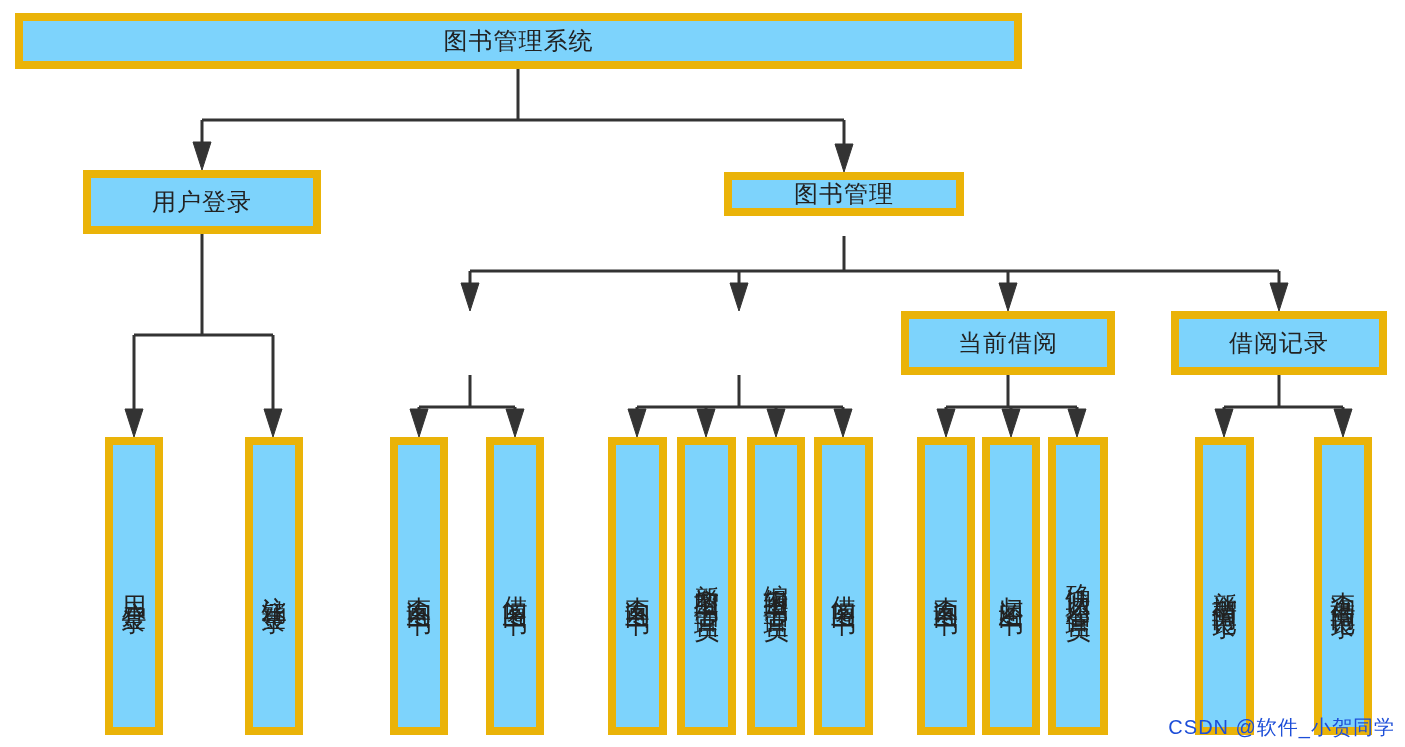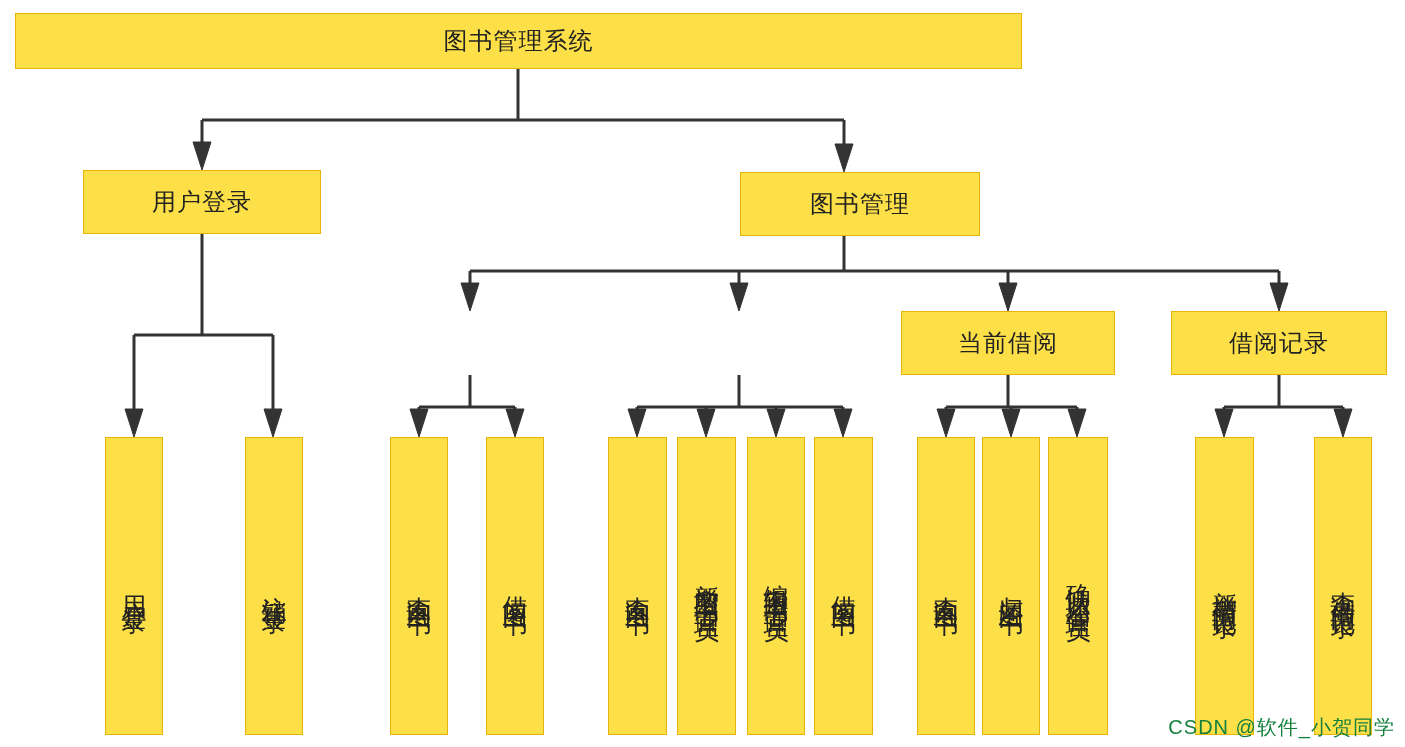--- a/index.html
+++ b/index.html
@@ -4,31 +4,31 @@
 <style>
   html,body{margin:0;padding:0;background:#fff;}
   .stage{
     position:relative;width:1405px;height:747px;background:#fff;overflow:hidden;
     font-family:"Liberation Sans","DejaVu Sans",sans-serif;color:#222;
   }
   .wires{position:absolute;left:0;top:0;z-index:1;}
   .wires line{stroke:#333;stroke-width:3;}
   .wires polygon{fill:#333;stroke:#333;}
   .node{
-    position:absolute;box-sizing:border-box;background:#fde047;border:1px solid #eab308;
+    position:absolute;box-sizing:border-box;background:#7dd3fc;border:8px solid #eab308;
     display:flex;align-items:center;justify-content:center;z-index:2;
   }
   .h-node{font-size:24px;letter-spacing:1px;white-space:nowrap;}
   .v-node span{
     writing-mode:vertical-rl;text-orientation:mixed;
     font-size:25px;letter-spacing:5px;line-height:1;white-space:nowrap;
   }
   .watermark{
     position:absolute;top:714px;right:10px;z-index:5;
-    font-size:20px;letter-spacing:1px;color:#15803d;white-space:nowrap;
+    font-size:20px;letter-spacing:1px;color:#1d4ed8;white-space:nowrap;
   }
 </style>
 </head>
 <body>
 
 <div class="stage">
 
   <svg class="wires" width="1405" height="747" aria-hidden="true">
 
     <line x1="518" y1="69" x2="518" y2="120"></line>
@@ -87,21 +87,21 @@
     <line x1="1224" y1="407" x2="1343" y2="407"></line>
     <line x1="1224" y1="407" x2="1224" y2="411"></line>
       <polygon points="1215,409 1233,409 1224,437"></polygon>
     <line x1="1343" y1="407" x2="1343" y2="411"></line>
       <polygon points="1334,409 1352,409 1343,437"></polygon>
   </svg>
 
   <div class="node h-node" style="left:15px;top:13px;width:1007px;height:56px;">图书管理系统</div>
 
   <div class="node h-node" style="left:83px;top:170px;width:238px;height:64px;">用户登录</div>
-  <div class="node h-node" style="left:740px;top:172px;width:240px;height:64px;">图书管理</div>
+  <div class="node h-node" style="left:724px;top:172px;width:240px;height:44px;">图书管理</div>
 
   <div class="node h-node" style="left:1171px;top:311px;width:216px;height:64px;">借阅记录</div>
   <div class="node h-node" style="left:901px;top:311px;width:214px;height:64px;">当前借阅</div>
 
   <div class="node v-node" style="left:105px;top:437px;width:58px;height:298px;">
     <span>用户登录</span>
   </div>
   <div class="node v-node" style="left:245px;top:437px;width:58px;height:298px;">
     <span>注销登录</span>
   </div>

